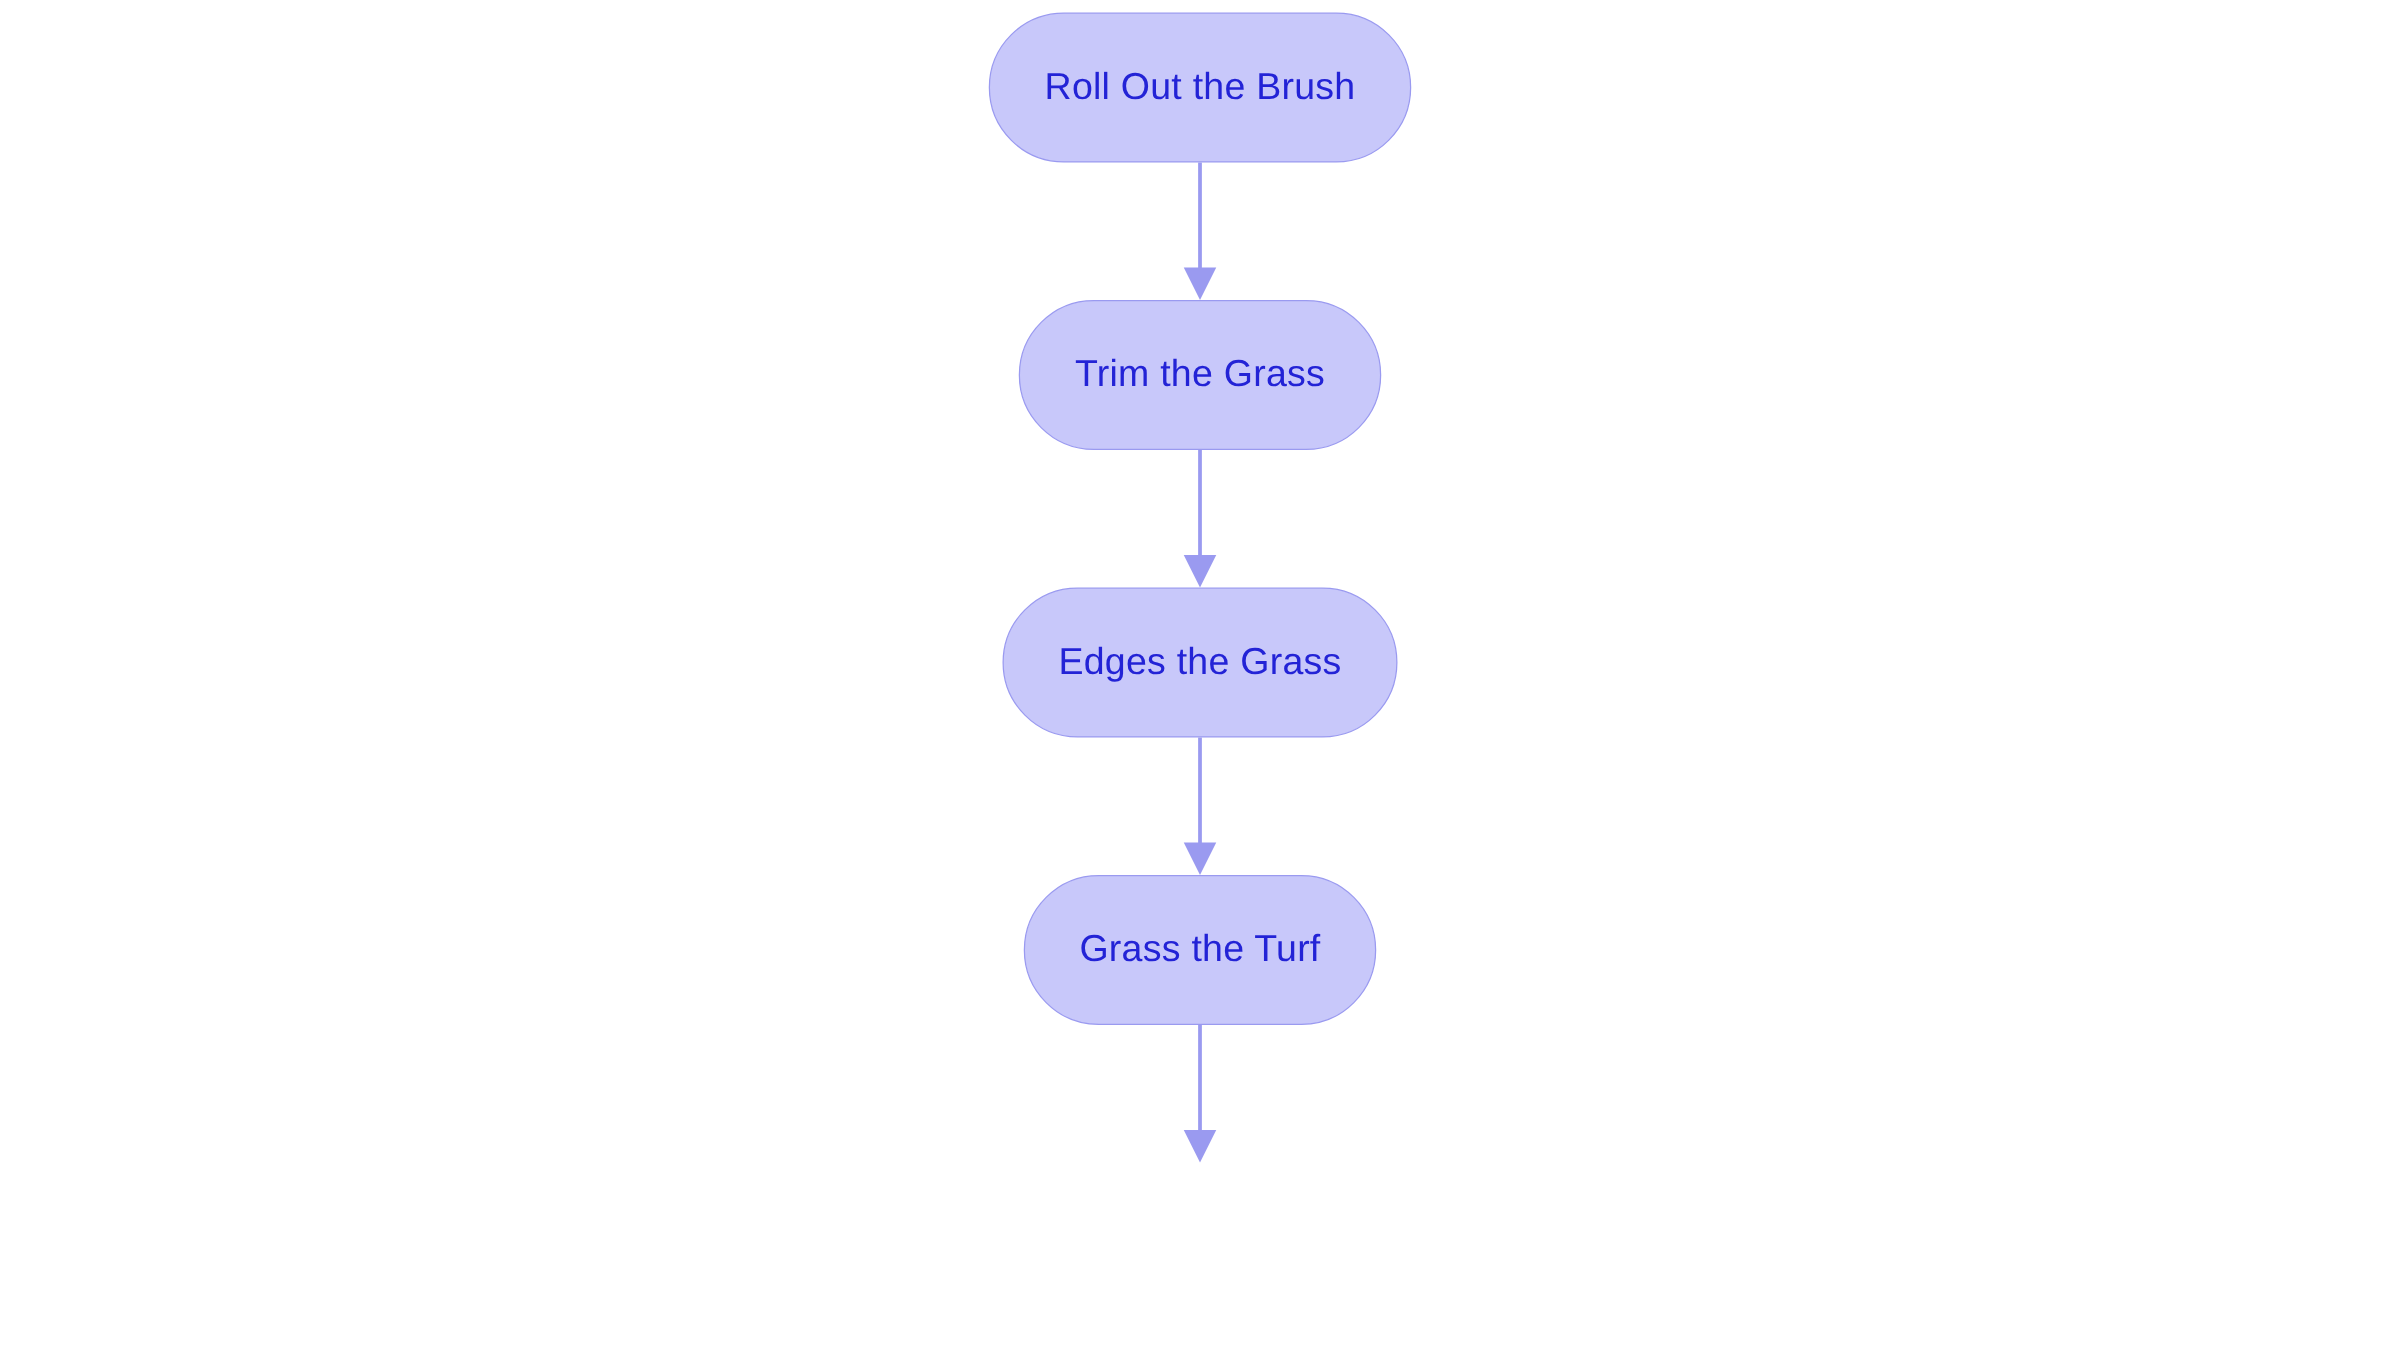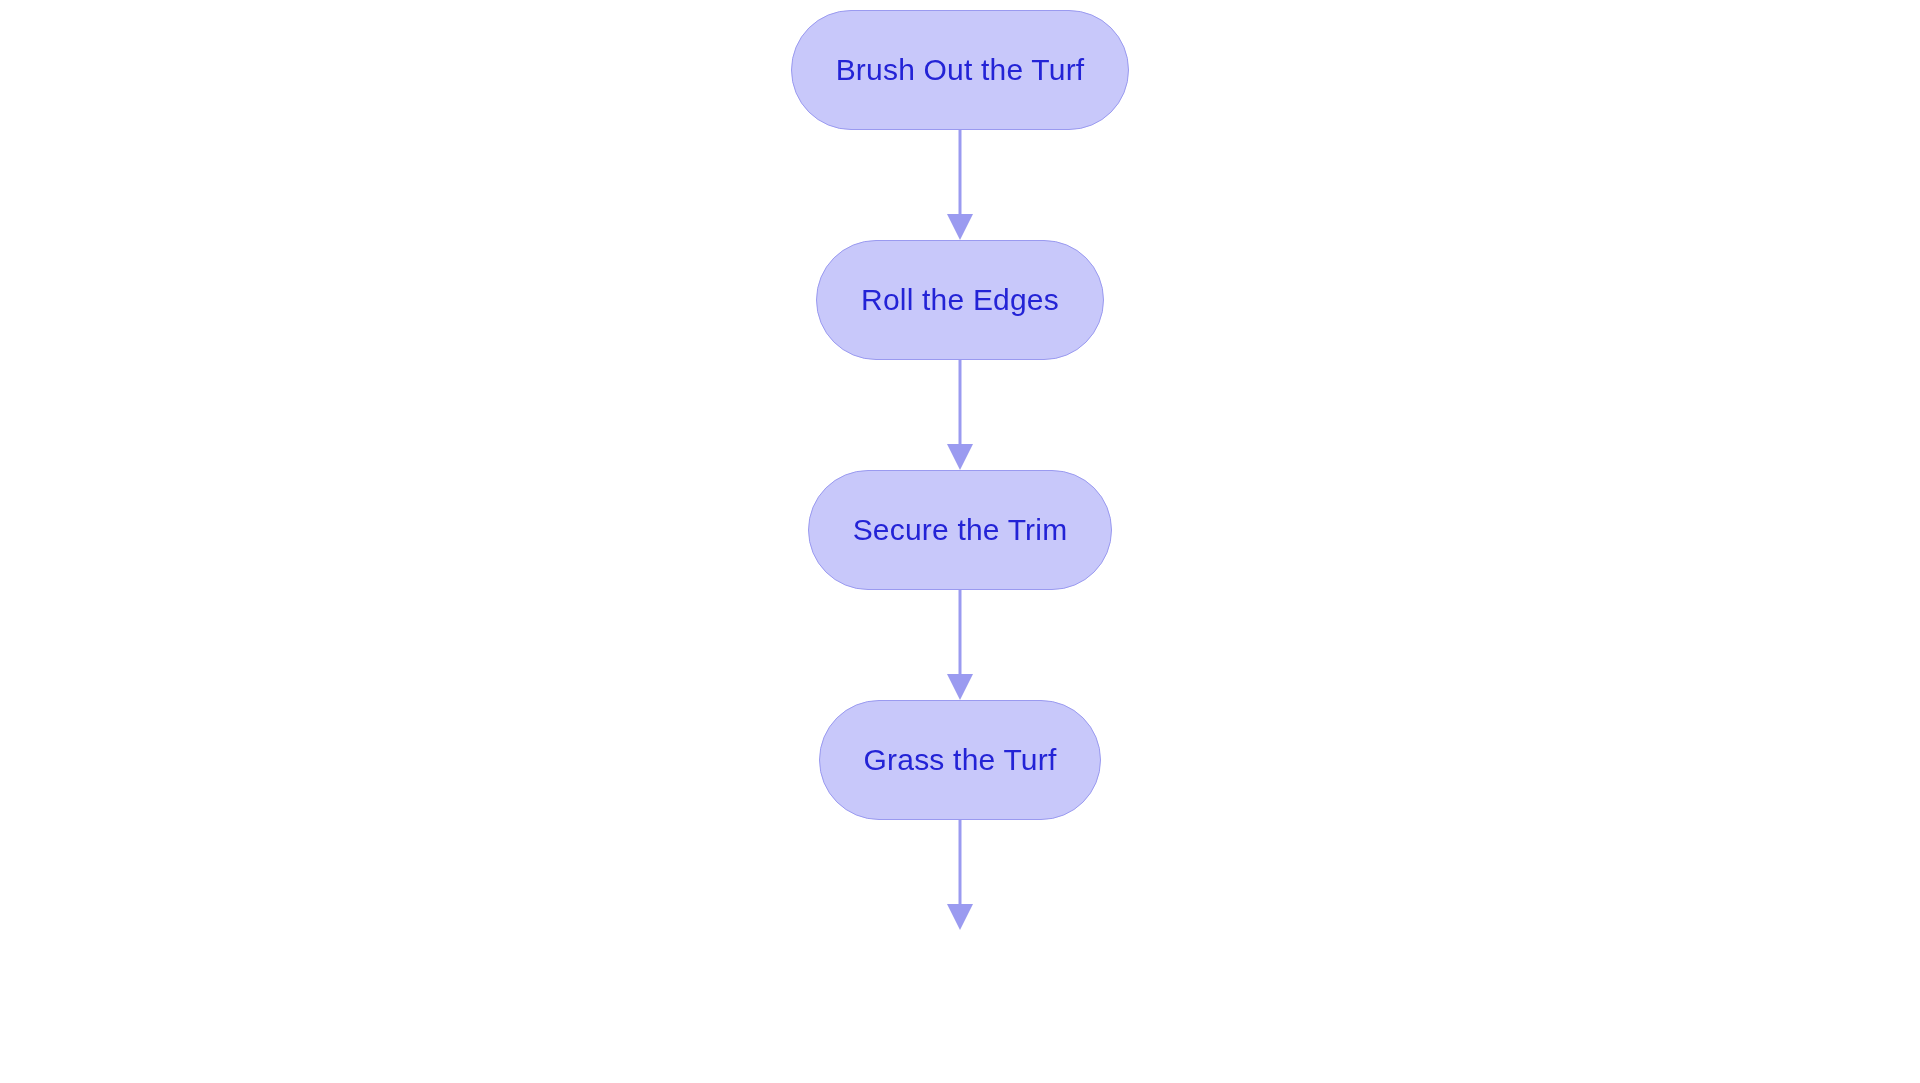--- a/index.html
+++ b/index.html
@@ -74,43 +74,43 @@
 </head>
 <body>
 
 <div id="canvas">
 
   <div class="flow-column">
 
     <div class="spacer-top"></div>
 
     <div class="node">
-      <span class="node-label">Brush Out the Turf</span>
+      <span class="node-label">Roll Out the Brush</span>
     </div>
 
     <div class="connector">
       <svg viewBox="0 0 30 110" xmlns="http://www.w3.org/2000/svg">
         <line x1="15" y1="0" x2="15" y2="88" stroke="#9a9af0" stroke-width="3"></line>
         <polygon points="15,110 2,84 28,84" fill="#9a9af0"></polygon>
       </svg>
     </div>
 
     <div class="node">
-      <span class="node-label">Roll the Edges</span>
+      <span class="node-label">Trim the Grass</span>
     </div>
 
     <div class="connector">
       <svg viewBox="0 0 30 110" xmlns="http://www.w3.org/2000/svg">
         <line x1="15" y1="0" x2="15" y2="88" stroke="#9a9af0" stroke-width="3"></line>
         <polygon points="15,110 2,84 28,84" fill="#9a9af0"></polygon>
       </svg>
     </div>
 
     <div class="node">
-      <span class="node-label">Secure the Trim</span>
+      <span class="node-label">Edges the Grass</span>
     </div>
 
     <div class="connector">
       <svg viewBox="0 0 30 110" xmlns="http://www.w3.org/2000/svg">
         <line x1="15" y1="0" x2="15" y2="88" stroke="#9a9af0" stroke-width="3"></line>
         <polygon points="15,110 2,84 28,84" fill="#9a9af0"></polygon>
       </svg>
     </div>
 
     <div class="node">

